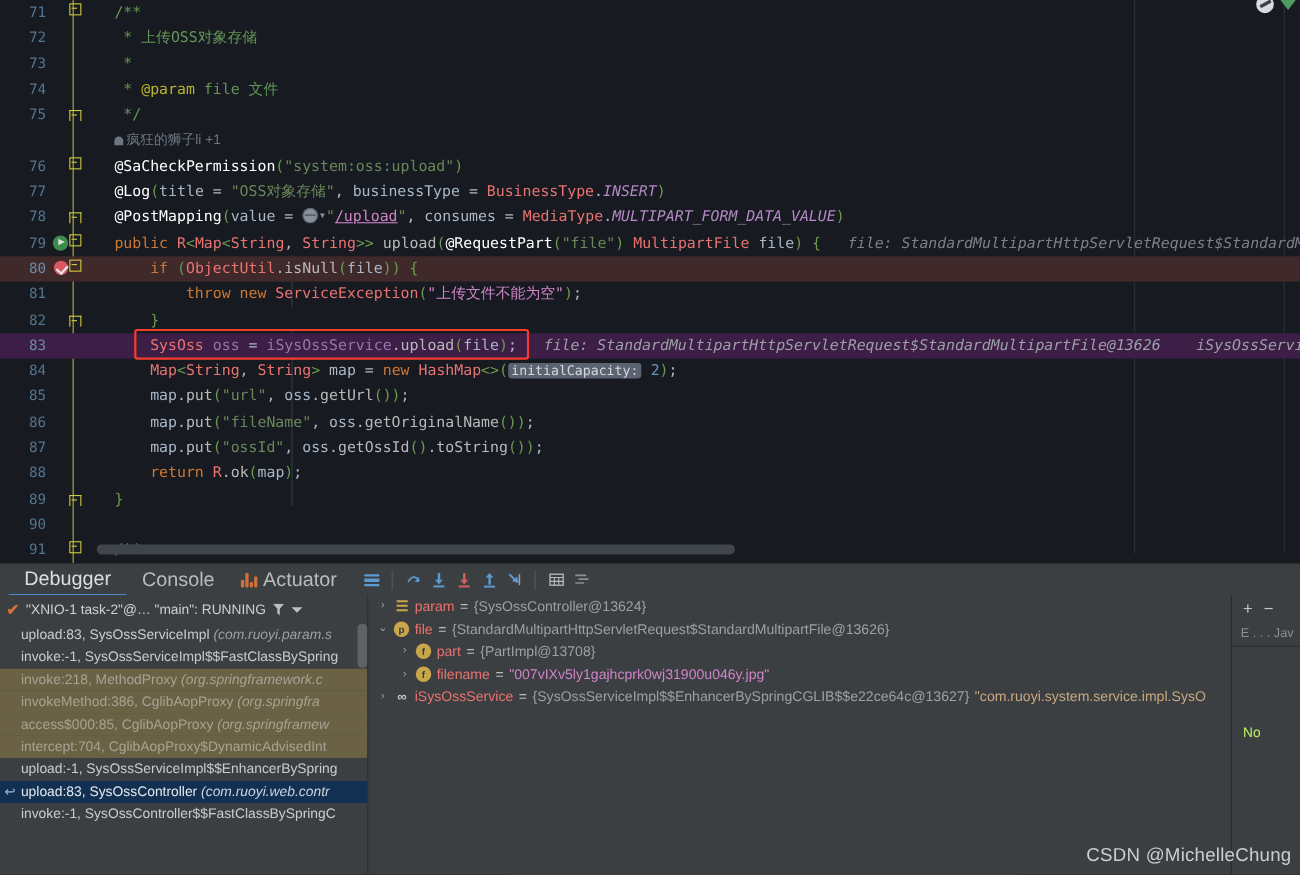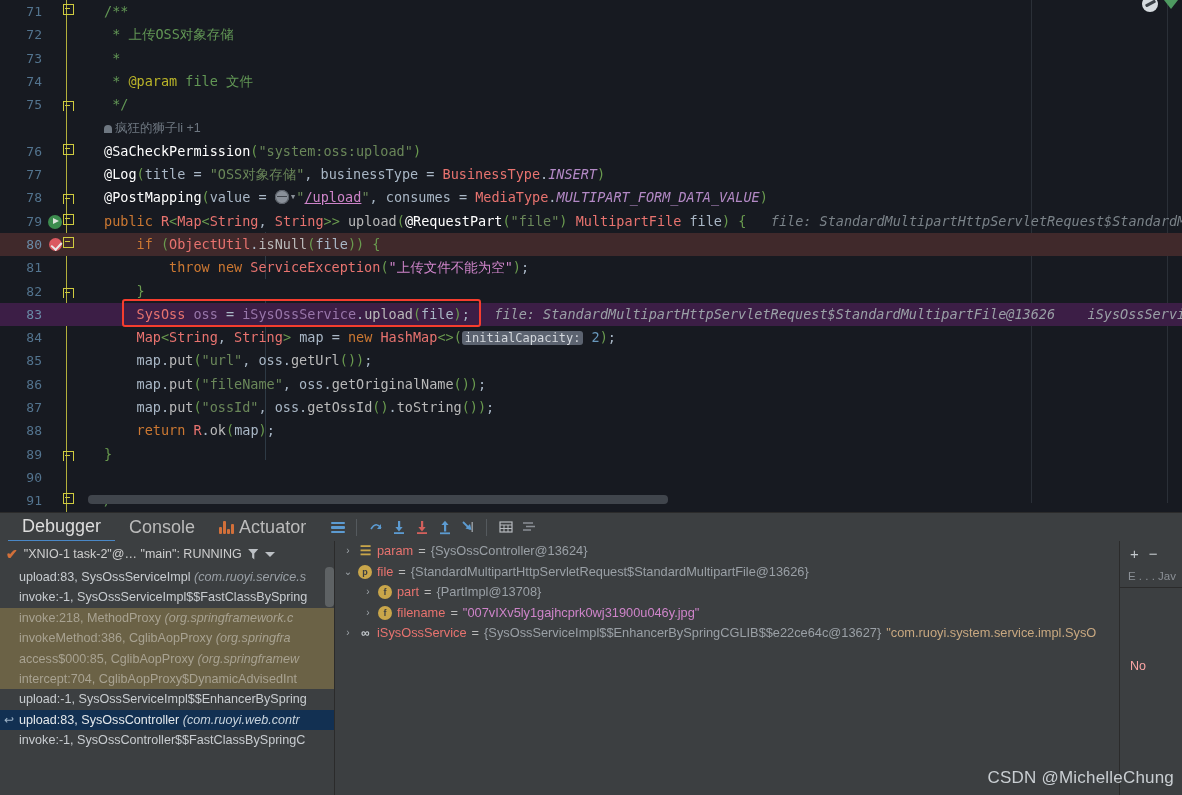--- a/index.html
+++ b/index.html
@@ -207,21 +207,21 @@
 
   .watches{
     width:62px;background:#3C3F41;border-left:1px solid #2B2B2B;position:relative;
   }
   .watch-tools{height:24px;display:flex;align-items:center;gap:10px;padding-left:10px;color:#C3C8CC;font-size:15px;}
   .watch-head{
     height:22px;line-height:22px;padding-left:8px;font-size:11.5px;color:#8B9096;
     border-bottom:1px solid #2B2B2B;background:#3C3F41;white-space:nowrap;
   }
   .watch-empty{
-    position:absolute;top:118px;left:10px;color:#fca5a5;font-size:12.5px;white-space:nowrap;
+    position:absolute;top:118px;left:10px;color:#bef264;font-size:12.5px;white-space:nowrap;
   }
 
   .watermark{
     position:absolute;right:8px;bottom:8px;color:#C9CED2;font-size:17px;letter-spacing:.2px;
   }
 </style>
 </head>
 <body>
 
 <div class="app">
@@ -342,21 +342,21 @@
     <div class="dbg-body">
 
       <div class="frames">
         <div class="frames-head">
           <span class="check">✔</span>
           <span>"XNIO-1 task-2"@… "main": RUNNING</span>
           <span class="funnel"></span>
           <span class="caret-dn"></span>
         </div>
         <div id="frame-rows">
-            <div class="frame-row"><span>upload:83, SysOssServiceImpl </span><span class="pkg">(com.ruoyi.service.s</span></div>
+            <div class="frame-row"><span>upload:83, SysOssServiceImpl </span><span class="pkg">(com.ruoyi.param.s</span></div>
             <div class="frame-row"><span>invoke:-1, SysOssServiceImpl$$FastClassBySpring</span></div>
             <div class="frame-row lib"><span>invoke:218, MethodProxy </span><span class="pkg">(org.springframework.c</span></div>
             <div class="frame-row lib"><span>invokeMethod:386, CglibAopProxy </span><span class="pkg">(org.springfra</span></div>
             <div class="frame-row lib"><span>access$000:85, CglibAopProxy </span><span class="pkg">(org.springframew</span></div>
             <div class="frame-row lib"><span>intercept:704, CglibAopProxy$DynamicAdvisedInt</span></div>
             <div class="frame-row"><span>upload:-1, SysOssServiceImpl$$EnhancerBySpring</span></div>
             <div class="frame-row sel"><span class="ret">↩</span><span>upload:83, SysOssController </span><span class="pkg">(com.ruoyi.web.contr</span></div>
             <div class="frame-row"><span>invoke:-1, SysOssController$$FastClassBySpringC</span></div>
           </div>
         <div class="frames-scroll"></div>

